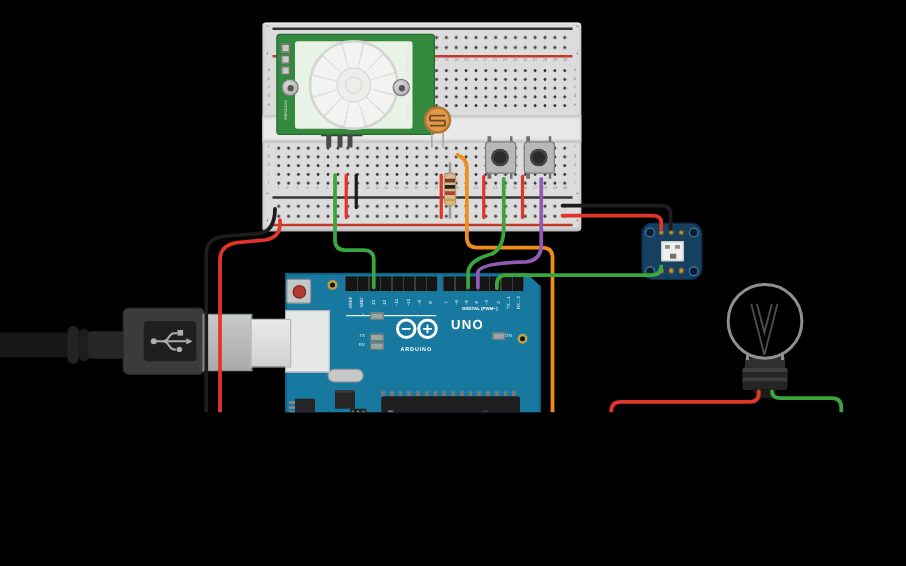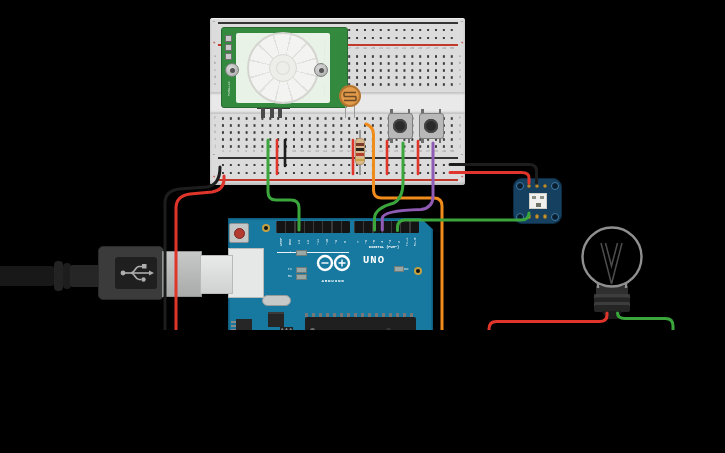--- a/index.html
+++ b/index.html
@@ -1,17 +1,17 @@
 <!DOCTYPE html>
 <html><head>
 <meta charset="utf-8">
 <style>
   html,body{margin:0;padding:0;background:#000;}
   #canvas{position:relative;width:725px;height:330px;background:#000;overflow:hidden;
-          font-family:Liberation Mono, monospace;}
+          font-family:Liberation Sans, sans-serif;}
   .a{position:absolute;}
   
   .bb-body{left:210px;top:18px;width:255px;height:167px;background:#dcdcdc;border-radius:3px;
            box-shadow:inset 0 1px 0 #efefef, inset 0 -2px 3px #b9b9b9;}
   .bb-channel{left:210px;top:92px;width:255px;height:22px;background:#e9e9e9;
               box-shadow:inset 0 2px 2px #c6c6c6, inset 0 -2px 2px #c6c6c6;}
   .dotstrip{background-image:radial-gradient(circle,#3c3c3c 1.05px,rgba(0,0,0,0) 1.4px);}
   .rail-line{height:2px;}
   .bb-num{position:absolute;width:7.9px;text-align:center;font-size:6px;color:#8e8e8e;
           transform:scale(0.55);transform-origin:center;line-height:6px;}

